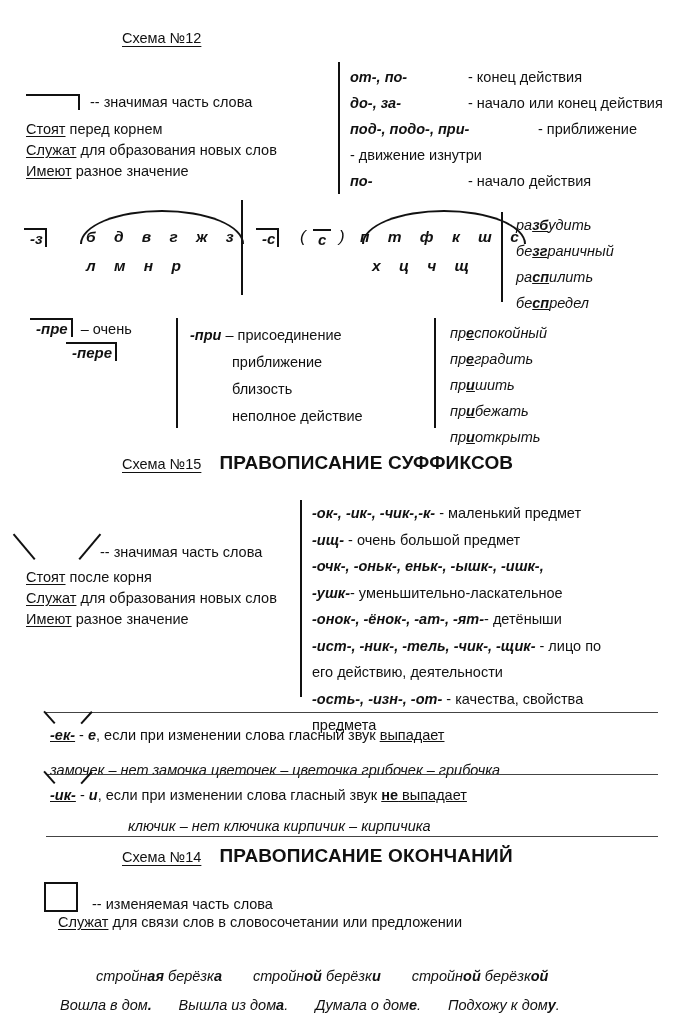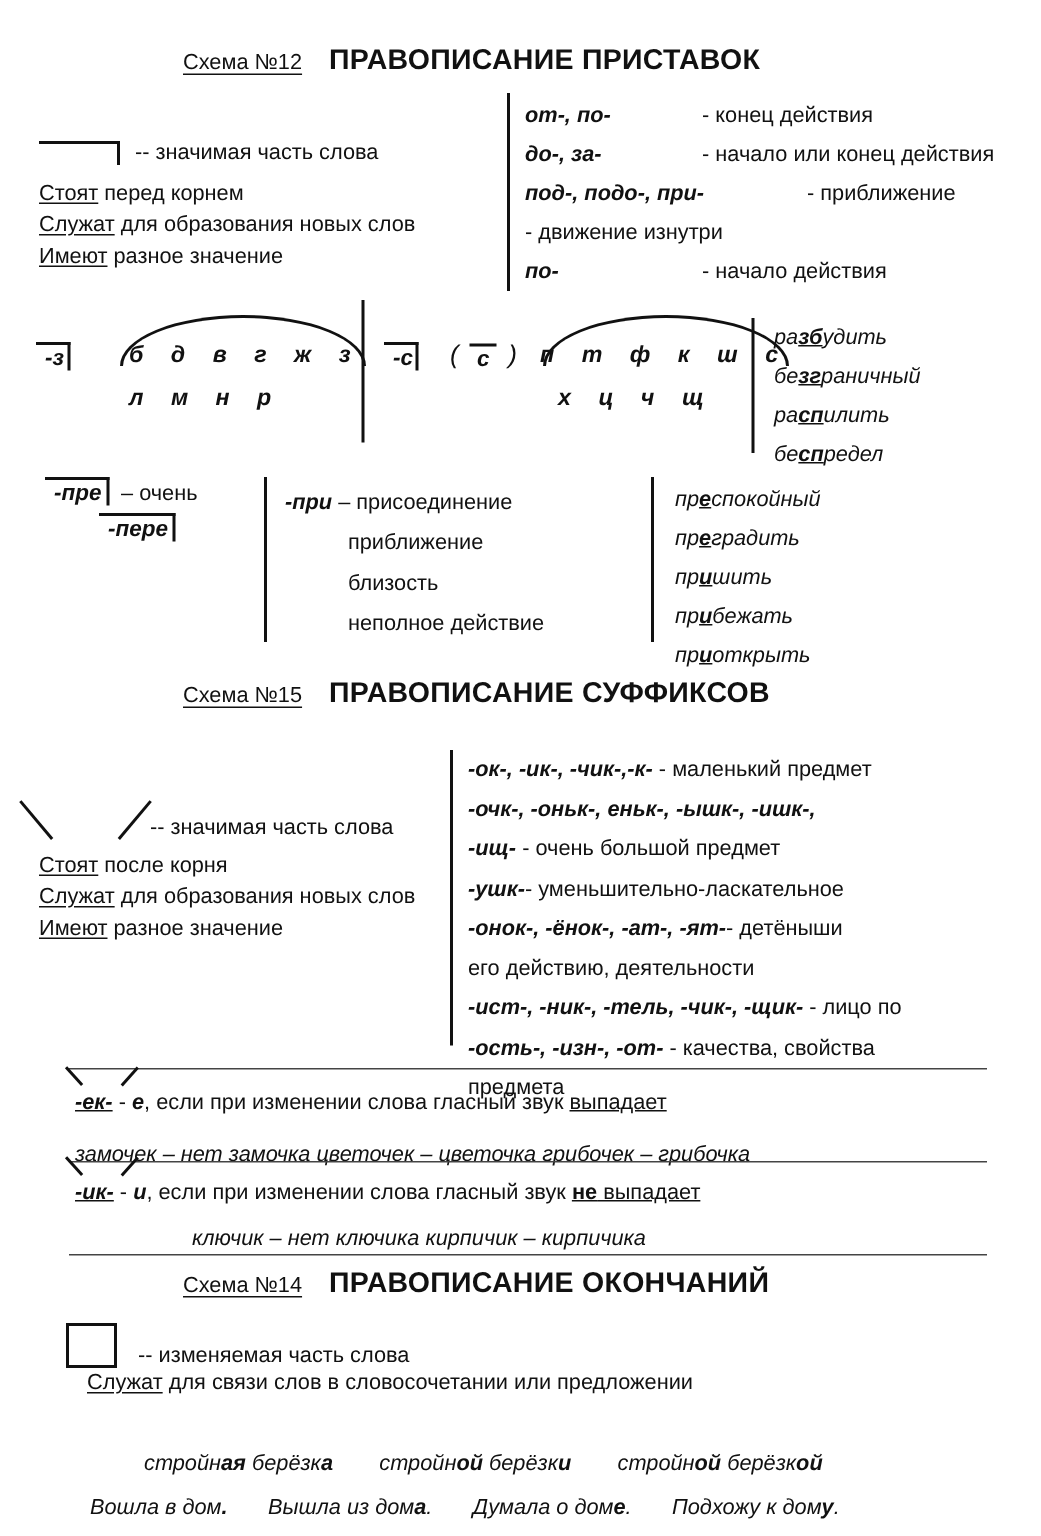--- a/index.html
+++ b/index.html
@@ -98,21 +98,20 @@
   .fin{font-size:14.5px;font-style:italic;line-height:28px;white-space:nowrap;}
   .fin b{font-weight:bold;}
 </style>
 </head>
 <body>
 
 <div class="page">
 
   <div class="abs sec-head" style="left:122px;top:30px;">
     <span class="sec-num">Схема №12</span>
-    <span class="sec-title">ПРАВОПИСАНИЕ ПРИСТАВОК</span>
   </div>
 
   <div class="abs" style="left:26px;top:88px;">
     <div style="display:flex;align-items:flex-end;gap:10px;height:22px;">
       <span class="gl-prefix"></span>
       <span class="legend-note">-- значимая часть слова</span>
     </div>
     <div class="legend-line" style="margin-top:9px;">
       <span class="u">Стоят</span><span> перед корнем</span>
     </div>
@@ -232,36 +231,36 @@
     </div>
   </div>
 
   <div class="vrule" style="left:300px;top:500px;height:197px;"></div>
 
   <div class="abs" style="left:312px;top:500px;width:378px;">
     <div class="suf-line">
       <span class="suf-key">-ок-, -ик-, -чик-,-к-</span><span> - маленький предмет</span>
     </div>
     <div class="suf-line">
+      <span class="suf-key">-ищ-</span><span> - очень большой предмет</span>
+    </div>
+    <div class="suf-line">
       <span class="suf-key">-очк-, -оньк-, еньк-, -ышк-, -ишк-,</span><span></span>
     </div>
     <div class="suf-line">
-      <span class="suf-key">-ищ-</span><span> - очень большой предмет</span>
-    </div>
-    <div class="suf-line">
       <span class="suf-key">-ушк-</span><span>- уменьшительно-ласкательное</span>
     </div>
     <div class="suf-line">
       <span class="suf-key">-онок-, -ёнок-, -ат-, -ят-</span><span>- детёныши</span>
     </div>
     <div class="suf-line">
+      <span class="suf-key">-ист-, -ник-, -тель, -чик-, -щик-</span><span> - лицо по</span>
+    </div>
+    <div class="suf-line">
       <span>его действию, деятельности</span>
-    </div>
-    <div class="suf-line">
-      <span class="suf-key">-ист-, -ник-, -тель, -чик-, -щик-</span><span> - лицо по</span>
     </div>
     <div class="suf-line">
       <span class="suf-key">-ость-, -изн-, -от-</span><span> - качества, свойства</span>
     </div>
     <div class="suf-line">
       <span>предмета</span>
     </div>
   </div>
 
   <div class="hrule" style="left:46px;top:712px;width:612px;height:1px;background:#444;"></div>

